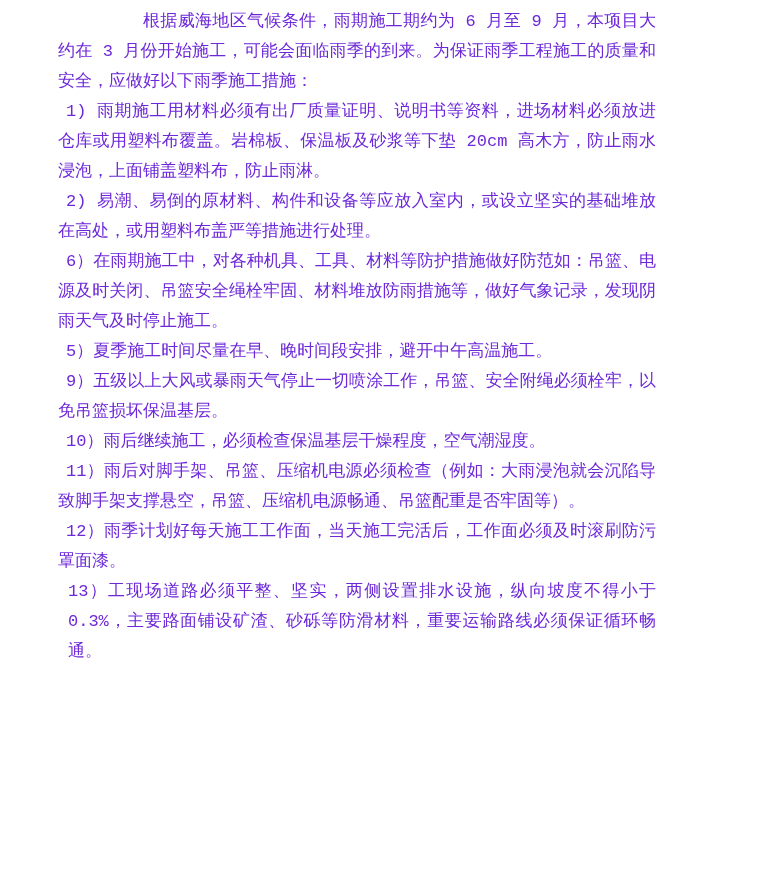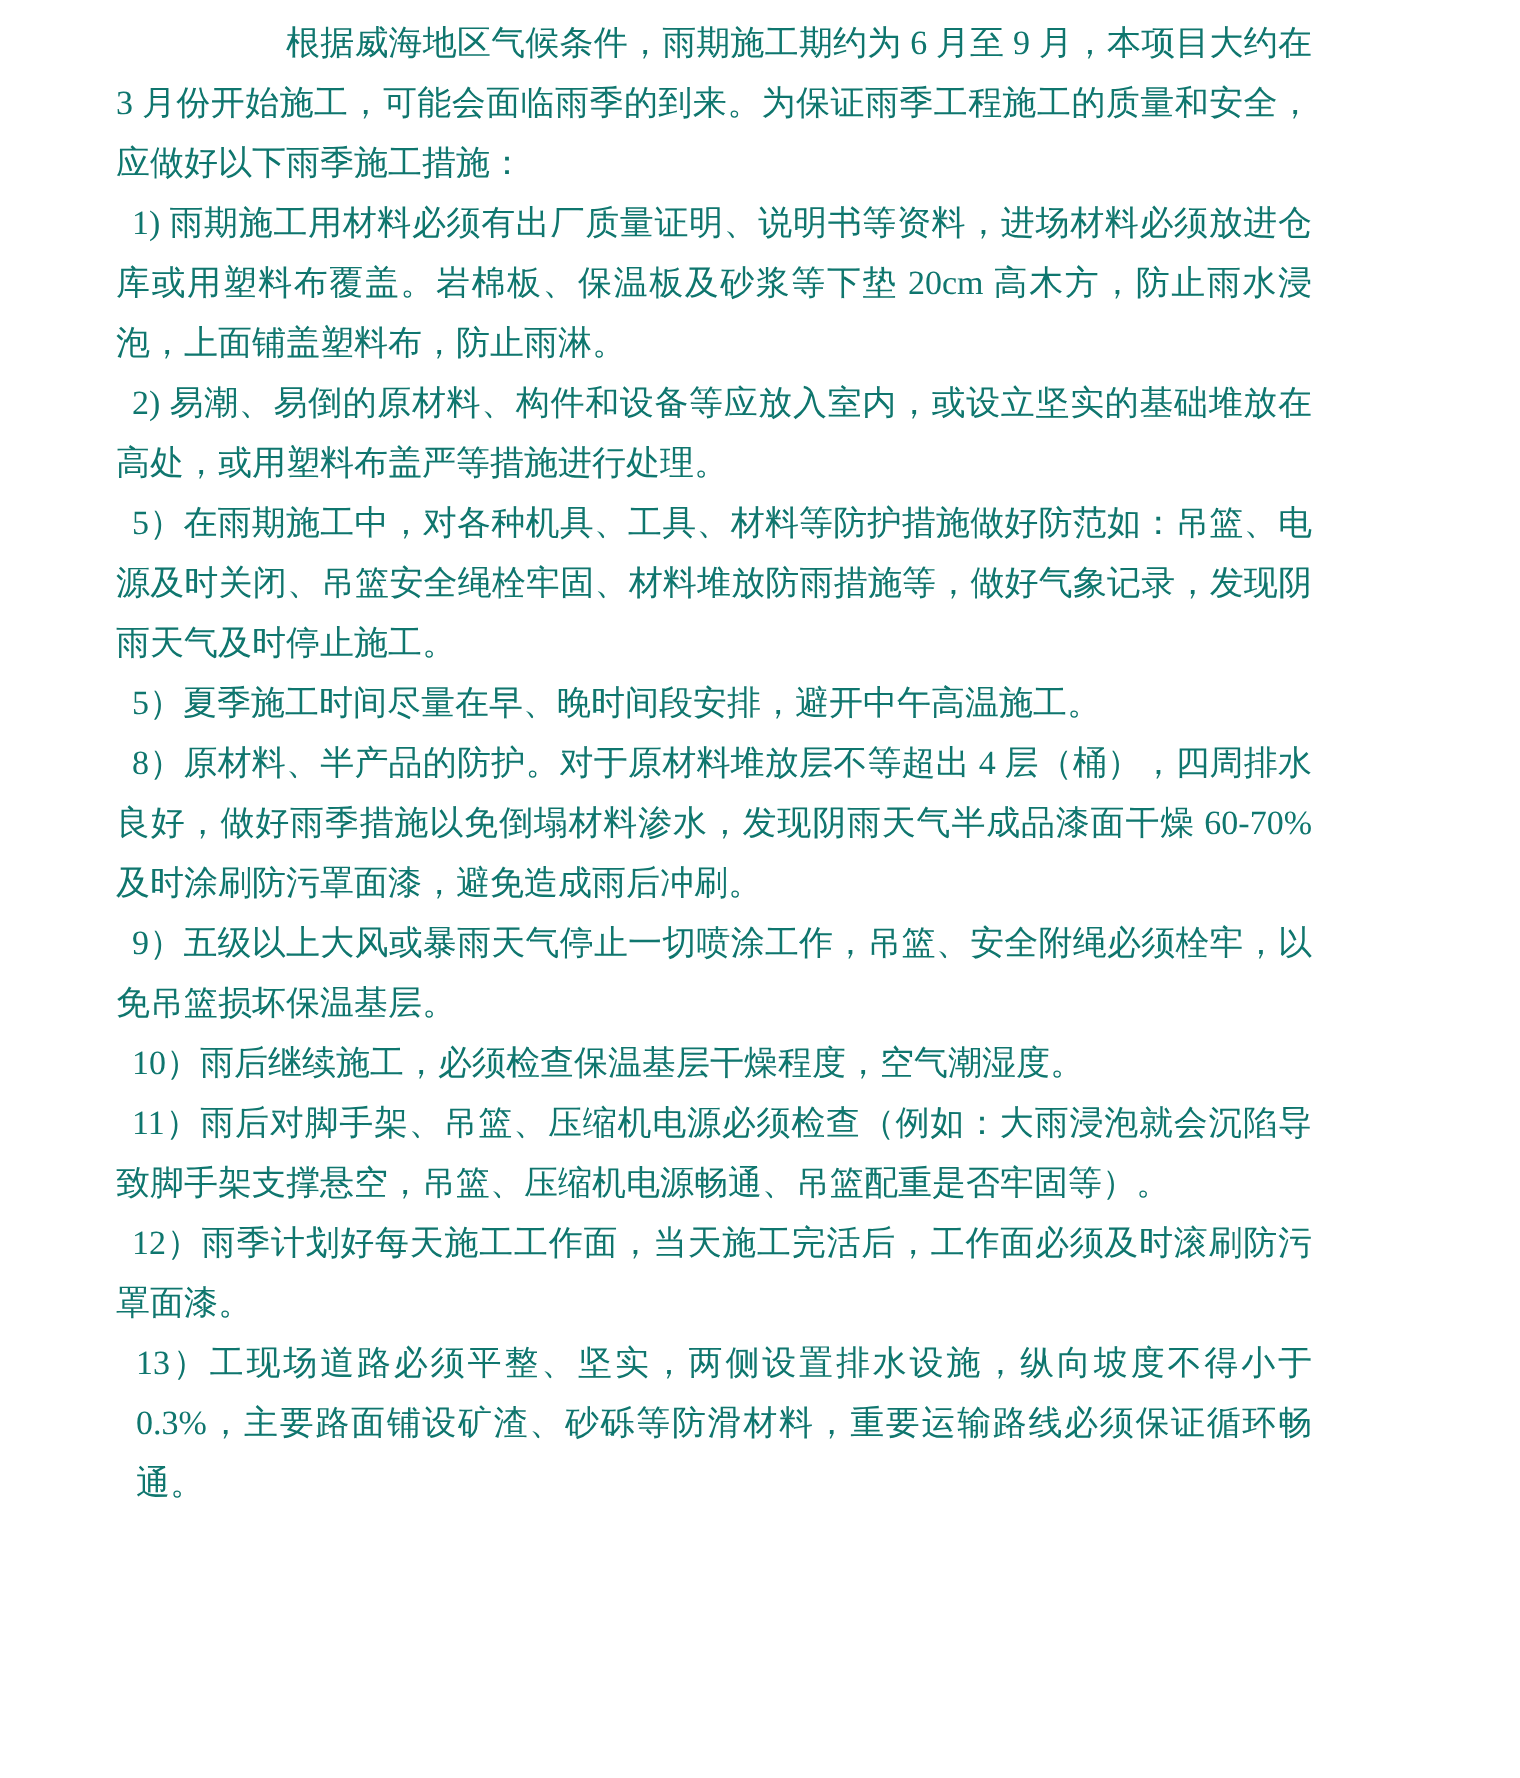--- a/index.html
+++ b/index.html
@@ -7,24 +7,24 @@
     padding: 0;
     background: #ffffff;
   }
   .page {
     position: relative;
     width: 760px;
     height: 889px;
     box-sizing: border-box;
     background: #ffffff;
     padding: 7px 104px 0 58px;
-    font-family: Liberation Serif, serif;
+    font-family: Liberation Mono, monospace;
     font-size: 17px;
     line-height: 30px;
-    color: #0f766e;
+    color: #6d28d9;
     overflow: hidden;
   }
   .para {
     margin: 0;
     text-align: justify;
     text-justify: inter-ideograph;
     word-break: normal;
     overflow-wrap: break-word;
   }
   .para.intro { text-indent: 85px; }
@@ -34,21 +34,20 @@
     padding-left: 10px;
   }
 </style>
 </head>
 <body>
 
 <div class="page">
   <p class="para intro">根据威海地区气候条件，雨期施工期约为 6 月至 9 月，本项目大约在 3 月份开始施工，可能会面临雨季的到来。为保证雨季工程施工的质量和安全，应做好以下雨季施工措施：</p>
   <p class="para item">1) 雨期施工用材料必须有出厂质量证明、说明书等资料，进场材料必须放进仓库或用塑料布覆盖。岩棉板、保温板及砂浆等下垫 20cm 高木方，防止雨水浸泡，上面铺盖塑料布，防止雨淋。</p>
   <p class="para item">2) 易潮、易倒的原材料、构件和设备等应放入室内，或设立坚实的基础堆放在高处，或用塑料布盖严等措施进行处理。</p>
-  <p class="para item">5）在雨期施工中，对各种机具、工具、材料等防护措施做好防范如：吊篮、电源及时关闭、吊篮安全绳栓牢固、材料堆放防雨措施等，做好气象记录，发现阴雨天气及时停止施工。</p>
+  <p class="para item">6）在雨期施工中，对各种机具、工具、材料等防护措施做好防范如：吊篮、电源及时关闭、吊篮安全绳栓牢固、材料堆放防雨措施等，做好气象记录，发现阴雨天气及时停止施工。</p>
   <p class="para item">5）夏季施工时间尽量在早、晚时间段安排，避开中午高温施工。</p>
-  <p class="para item">8）原材料、半产品的防护。对于原材料堆放层不等超出 4 层（桶），四周排水良好，做好雨季措施以免倒塌材料渗水，发现阴雨天气半成品漆面干燥 60-70% 及时涂刷防污罩面漆，避免造成雨后冲刷。</p>
   <p class="para item">9）五级以上大风或暴雨天气停止一切喷涂工作，吊篮、安全附绳必须栓牢，以免吊篮损坏保温基层。</p>
   <p class="para item">10）雨后继续施工，必须检查保温基层干燥程度，空气潮湿度。</p>
   <p class="para item">11）雨后对脚手架、吊篮、压缩机电源必须检查（例如：大雨浸泡就会沉陷导致脚手架支撑悬空，吊篮、压缩机电源畅通、吊篮配重是否牢固等）。</p>
   <p class="para item">12）雨季计划好每天施工工作面，当天施工完活后，工作面必须及时滚刷防污罩面漆。</p>
   <p class="para item-hang">13）工现场道路必须平整、坚实，两侧设置排水设施，纵向坡度不得小于 0.3%，主要路面铺设矿渣、砂砾等防滑材料，重要运输路线必须保证循环畅通。</p>
 </div>
 
 </body></html>

